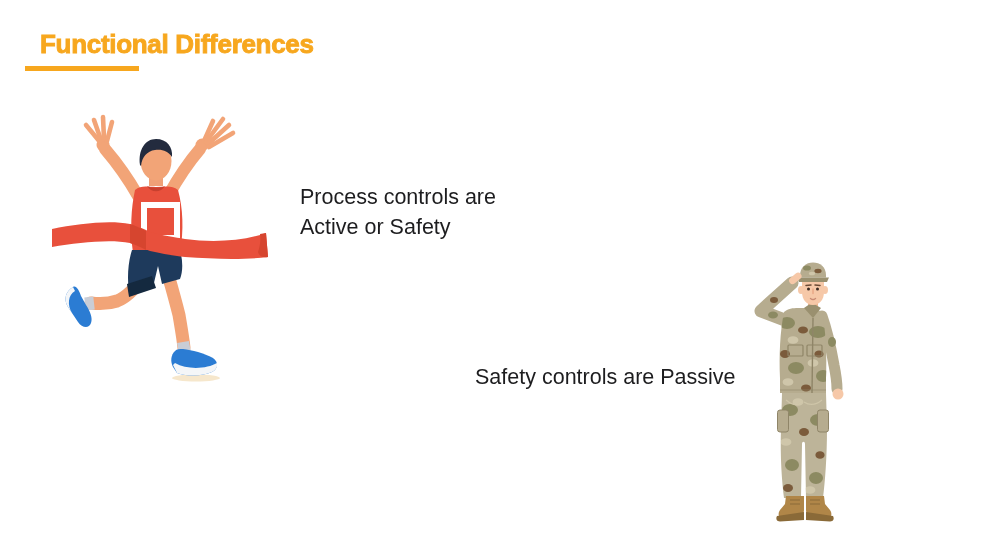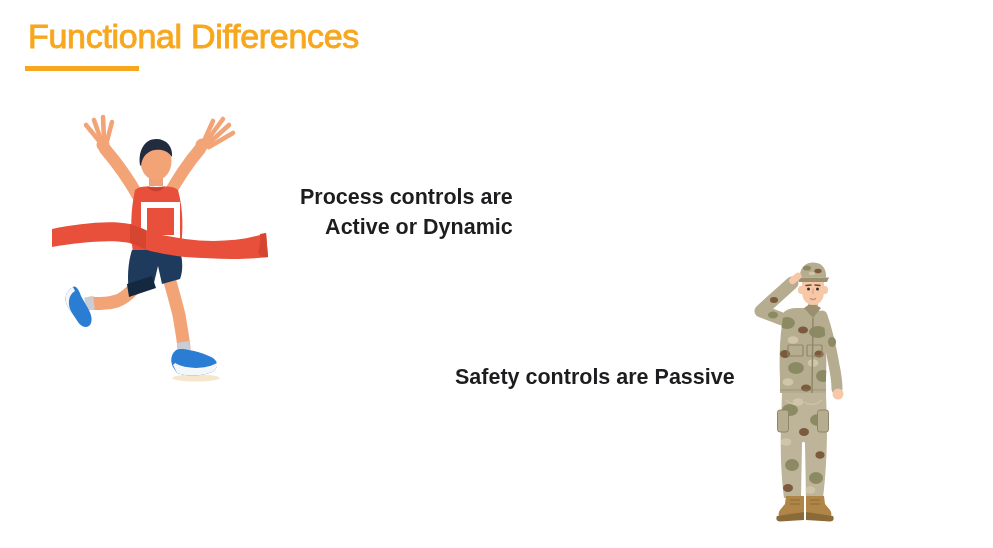--- a/index.html
+++ b/index.html
@@ -11,48 +11,47 @@
     position: relative;
     width: 993px;
     height: 548px;
     background: var(--background, #FFFFFF);
     overflow: hidden;
   }
   .slide-title {
     position: absolute;
     left: 24px;
     top: 14px;
-    margin: 4px;
-    font-size: 34px;
+    margin: 16px;
+    font-size: 26px;
     line-height: 1.1;
-    font-weight: 400;
+    font-weight: 700;
     letter-spacing: -0.3px;
     color: var(--accent, #F7A71E);
     -webkit-text-stroke: 0.9px var(--accent, #F7A71E);
     white-space: nowrap;
   }
   .title-underline {
     position: absolute;
     left: 25px;
     top: 66px;
     width: 114px;
     height: 5px;
     background: var(--accent, #F7A71E);
   }
   .caption {
     position: absolute;
-    font-weight: 700;
+    font-weight: 400;
     font-size: 21.5px;
     line-height: 30px;
     color: var(--text, #1D1D1F);
     white-space: nowrap;
-    text-align: right;
   }
   .caption-process { left: 300px; top: 182px; }
-  .caption-safety  { left: 455px; top: 362px; }
+  .caption-safety  { left: 475px; top: 362px; }
   figure { margin: 0; padding: 0; position: absolute; }
   .runner-figure  { left: 28px;  top: 108px; width: 248px; height: 278px; }
   .soldier-figure { left: 746px; top: 260px; width: 112px; height: 266px; }
 </style>
 </head>
 <body>
 
 <div class="slide">
 
   <h1 class="slide-title">Functional Differences</h1>
@@ -112,21 +111,21 @@
       <g>
         <path d="M24,121 C50,116 80,112 102,116 C110,118 116,121 122,124 C136,128 147,129 157,131 C185,135 216,133 238,125 L240,149 C216,152 185,151 157,149 C147,148 136,146 122,143 C116,141 110,138 102,135 C80,131 50,135 24,139 Z" fill="#E8503C"></path>
         <path d="M102,116 C108,118 113,120 118,123 L118,142 C113,139 108,137 102,135 Z" fill="#D6452F"></path>
         <path d="M238,125 L240,149 C235,150 231,148 230,144 C232,138 233,131 232,126 Z" fill="#D6452F"></path>
       </g>
     </svg>
   </figure>
 
   <div class="caption caption-process">
     <div>Process controls are</div>
-    <div>Active or Dynamic</div>
+    <div>Active or Safety</div>
   </div>
 
   <div class="caption caption-safety">Safety controls are Passive</div>
 
   <figure class="soldier-figure" aria-label="saluting-soldier-illustration">
     <svg viewBox="0 0 112 266" width="112" height="266" aria-hidden="true">
       <defs>
         <clipPath id="jacket-clip">
           <path d="M38,52 C34,72 33,95 34,118 L34,133 L80,133 L80,118 C81,95 80,72 76,52 C69,47 62,48 57,48 C52,48 43,47 38,52 Z"></path>
         </clipPath>

